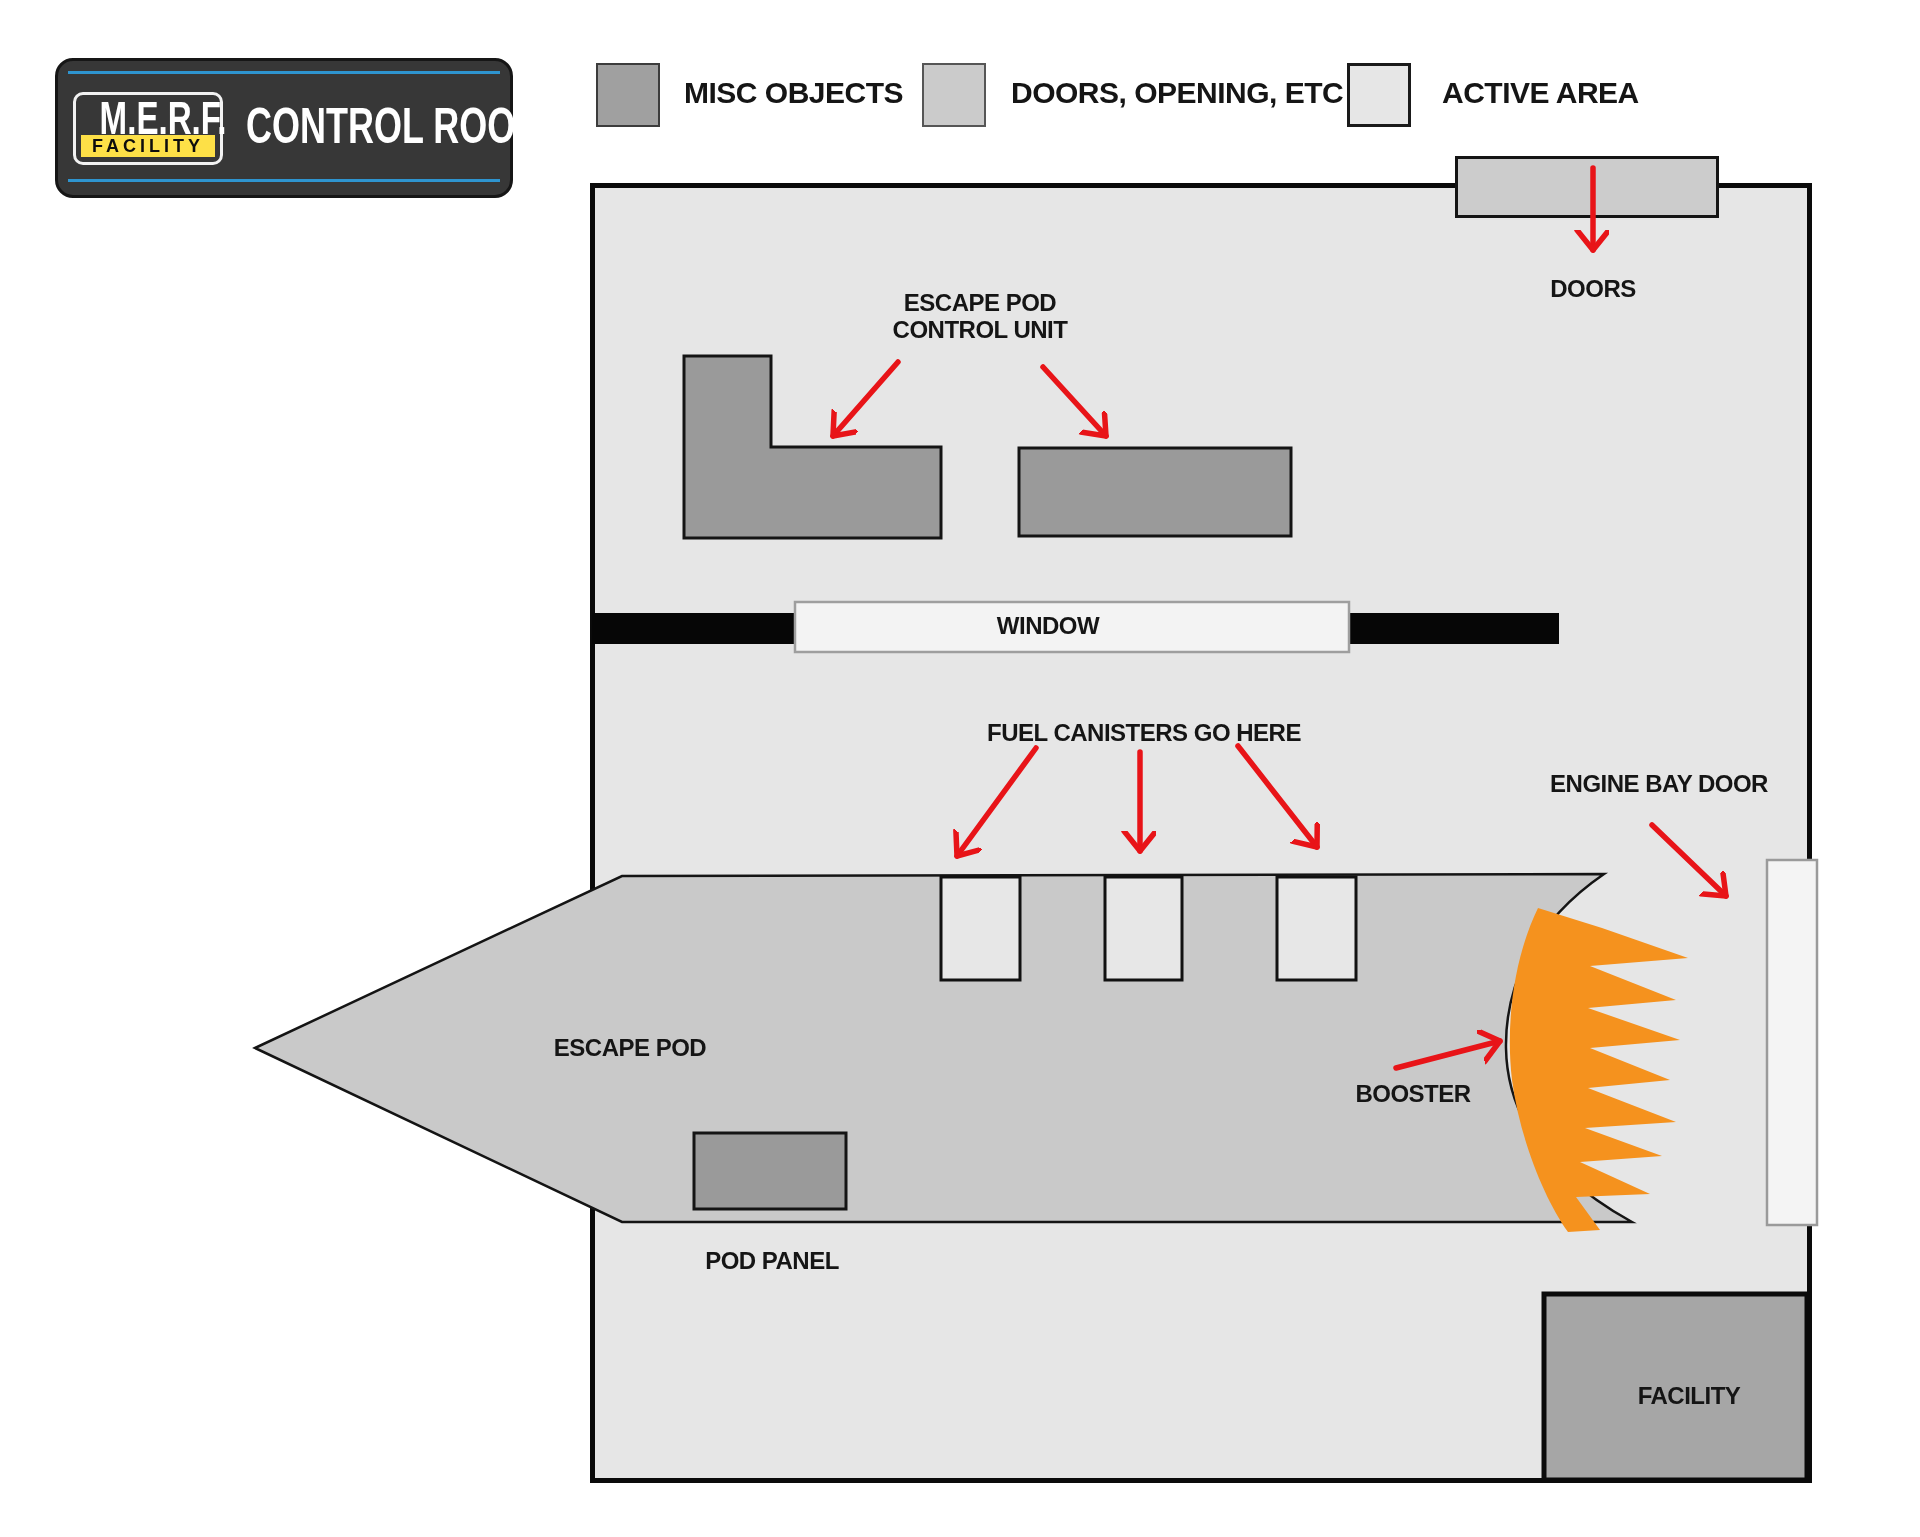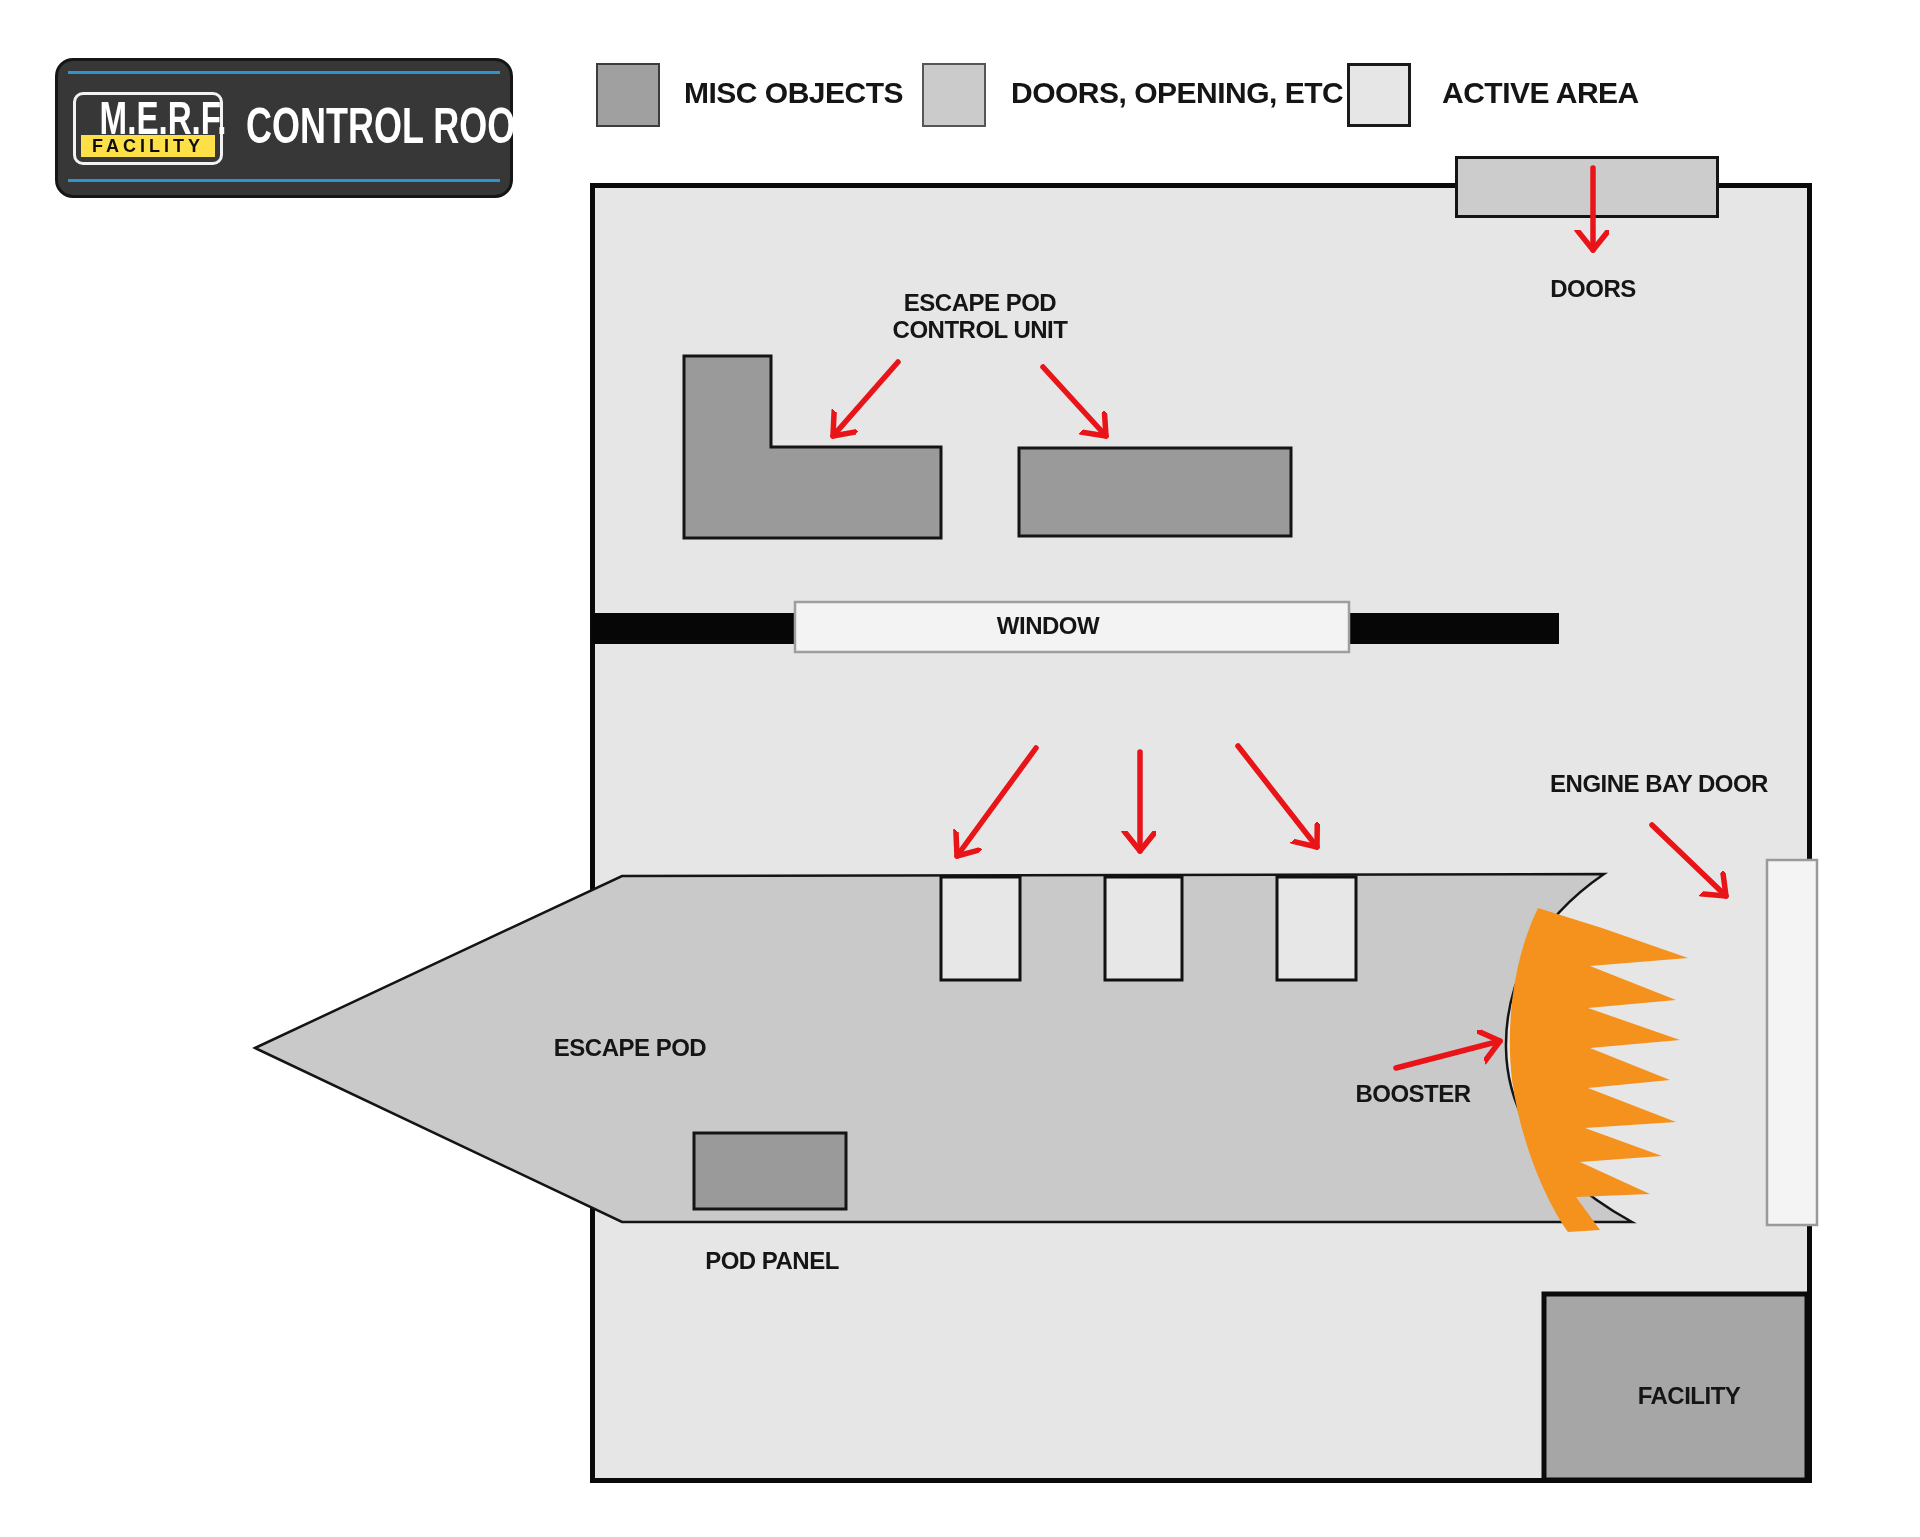--- a/index.html
+++ b/index.html
@@ -113,20 +113,21 @@
 
   <div class="lbl" style="left:1593px;top:289px;">DOORS</div>
 
   <div class="lbl" style="left:980px;top:316px;">
     <div class="ln">ESCAPE POD</div>
     <div class="ln">CONTROL UNIT</div>
   </div>
 
   <div class="lbl" style="left:1048px;top:626px;">WINDOW</div>
 
+  <div class="lbl" style="left:1144px;top:733px;">FUEL CANISTERS GO HERE</div>
 
   <div class="lbl" style="left:1659px;top:784px;">ENGINE BAY DOOR</div>
 
   <div class="lbl" style="left:630px;top:1048px;">ESCAPE POD</div>
 
   <div class="lbl" style="left:1413px;top:1094px;">BOOSTER</div>
 
   <div class="lbl" style="left:772px;top:1261px;">POD PANEL</div>
 
   <div class="lbl" style="left:1689px;top:1396px;">FACILITY</div>

